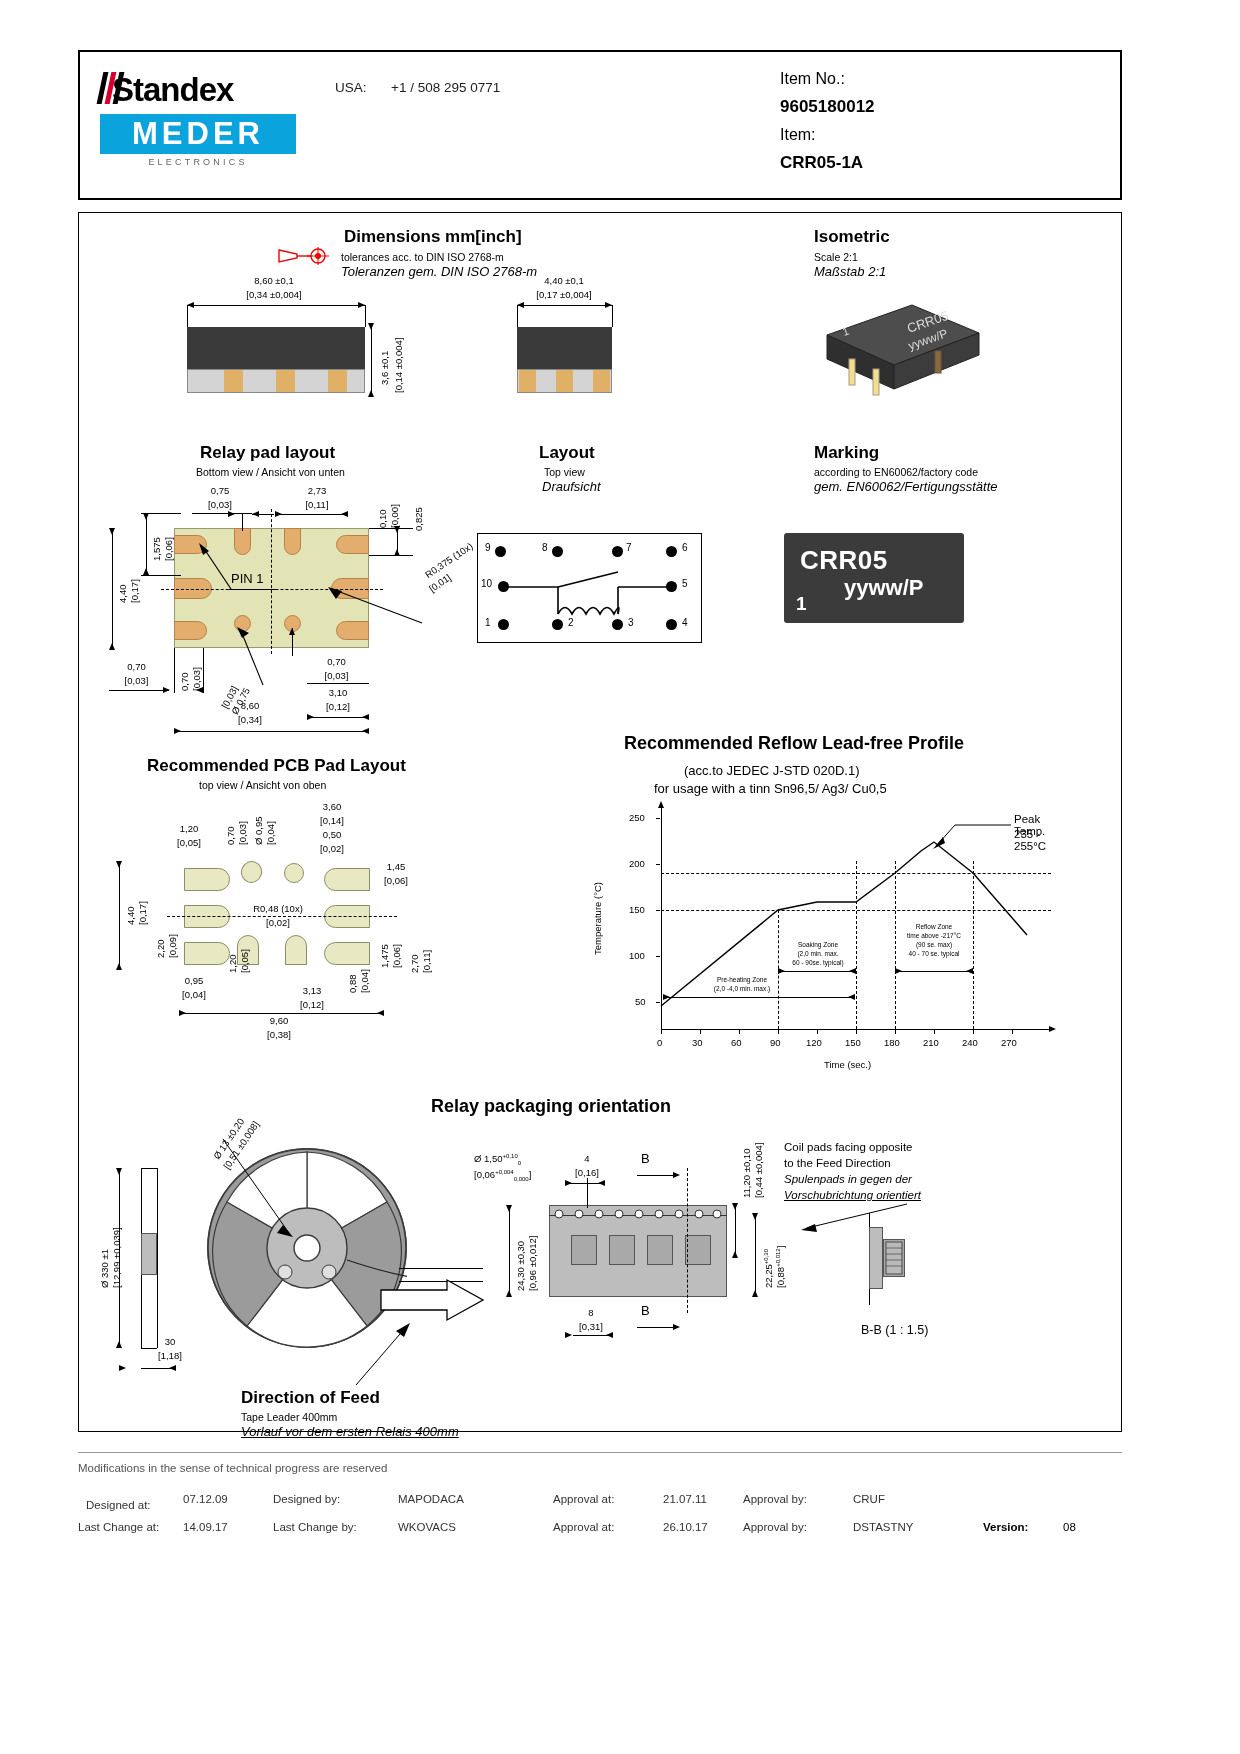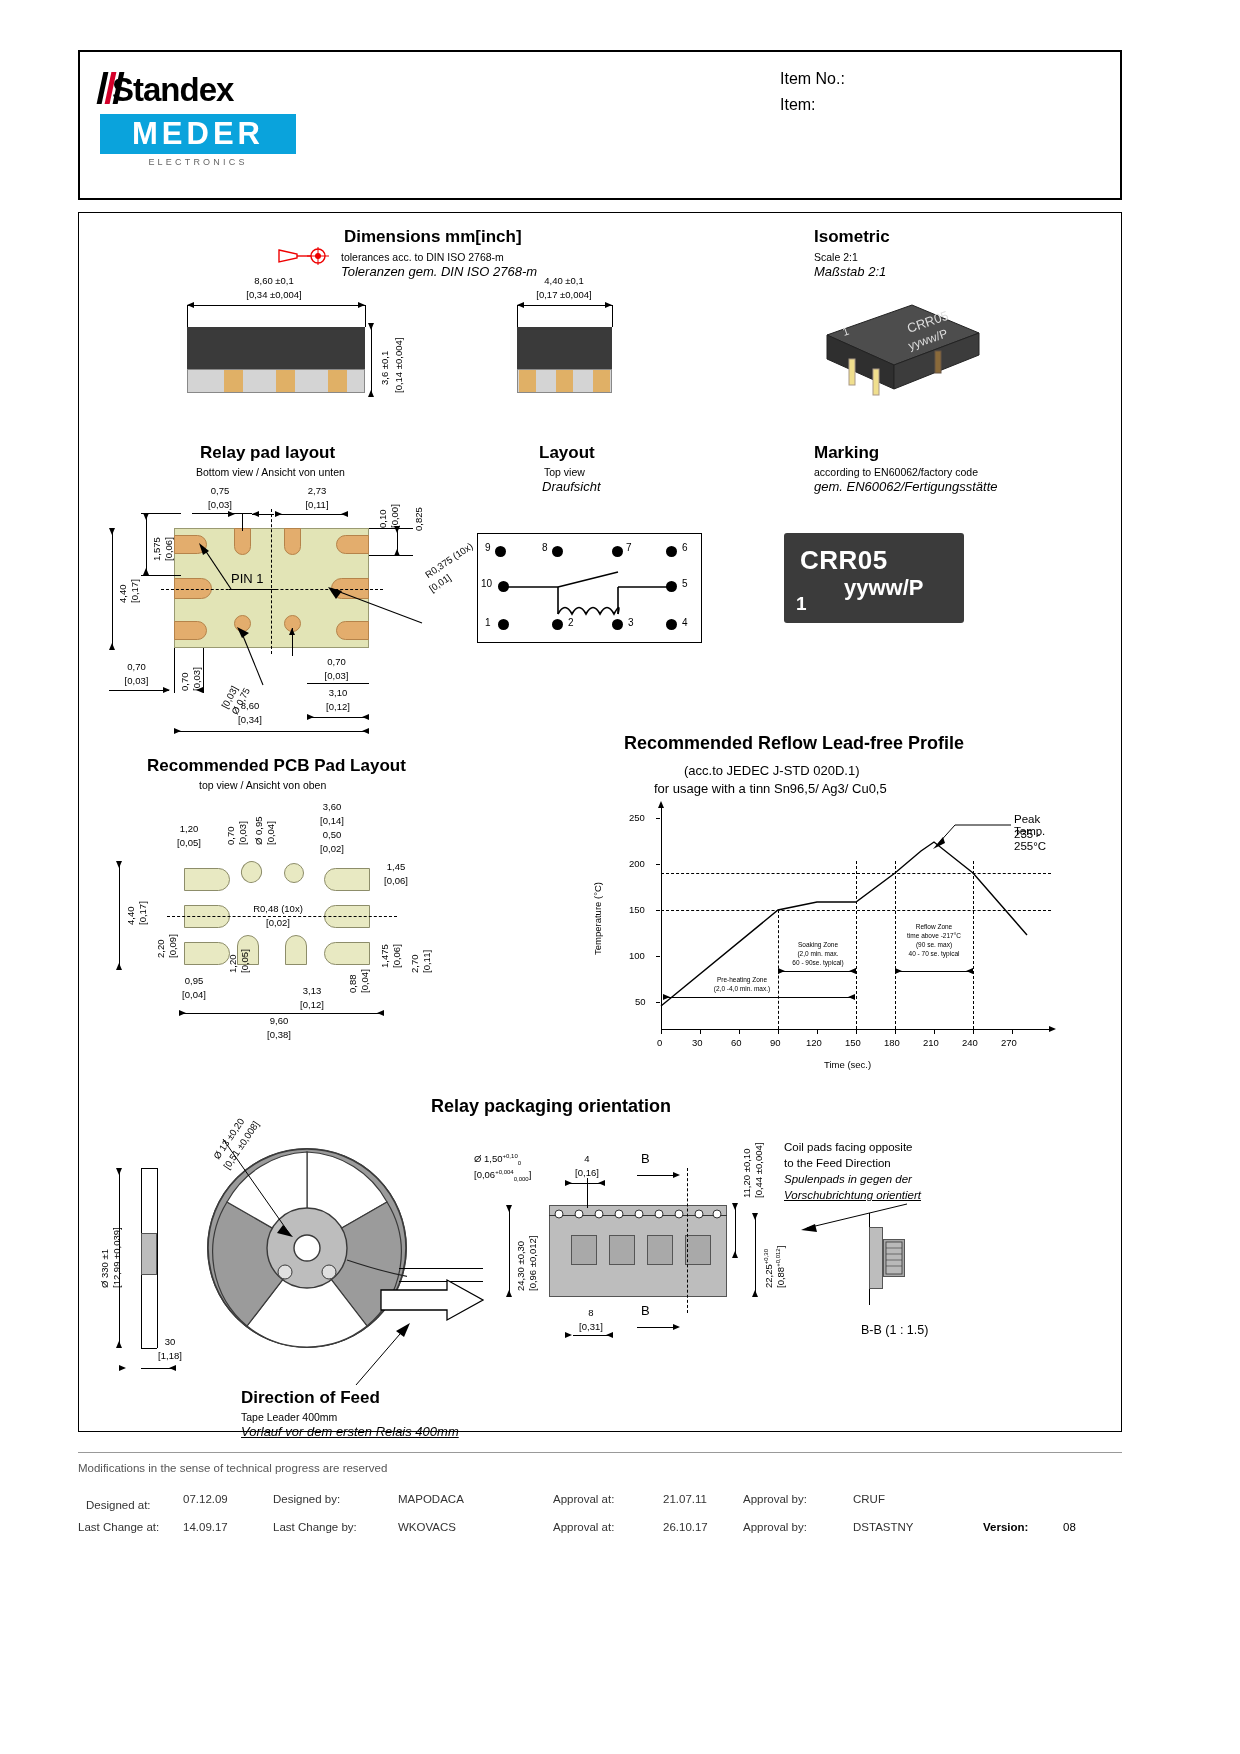--- a/index.html
+++ b/index.html
@@ -135,26 +135,29 @@
           <i></i>
           <i></i>
           <i></i>
         </div>
       <div class="logo-standex">Standex</div>
       <div class="logo-meder">MEDER</div>
       <div class="logo-electronics">ELECTRONICS</div>
     </div>
 
     <div class="contact">
+      <div class="row"><span class="lbl">USA:</span><span>+1 / 508 295 0771</span></div>
     </div>
 
 
     <div class="item-block">
       <div class="lbl">Item No.:</div>
+      <div class="val">9605180012</div>
       <div class="lbl">Item:</div>
+      <div class="val">CRR05-1A</div>
     </div>
   </div>
 
   <div class="main-frame">
 
     <div class="t ttl" style="left:265px; top:14px;">Dimensions mm[inch]</div>
     <div class="t sub" style="left:262px; top:38px;">tolerances acc. to DIN ISO 2768-m</div>
     <div class="t subi" style="left:262px; top:51px;">Toleranzen gem. DIN ISO 2768-m</div>
 
     <svg style="position:absolute;left:198px;top:33px;" width="56" height="20">

